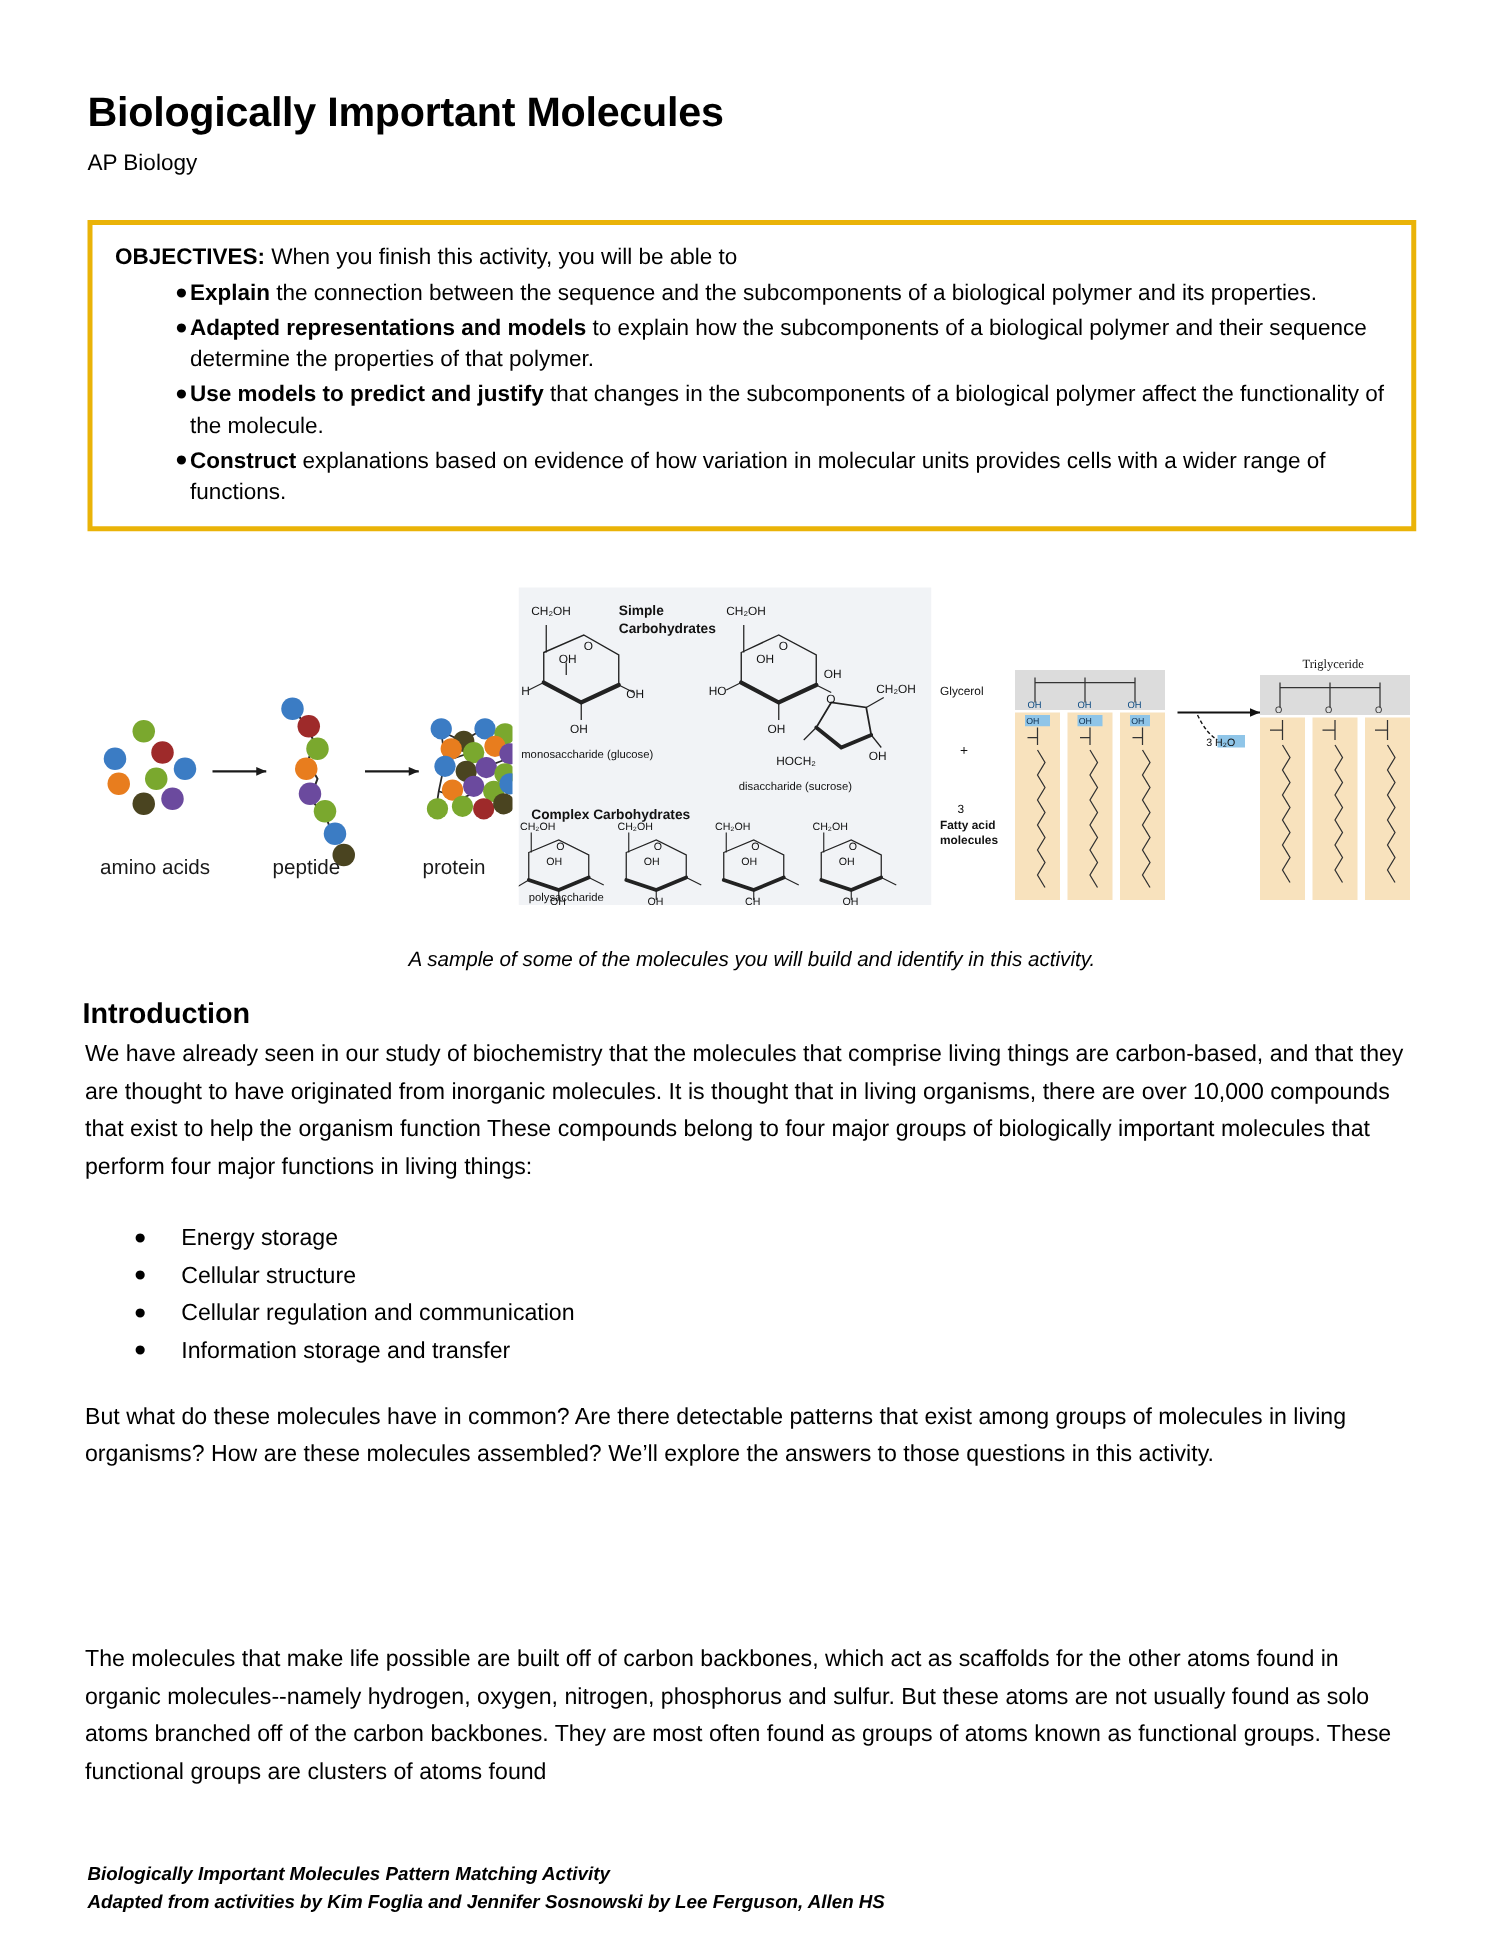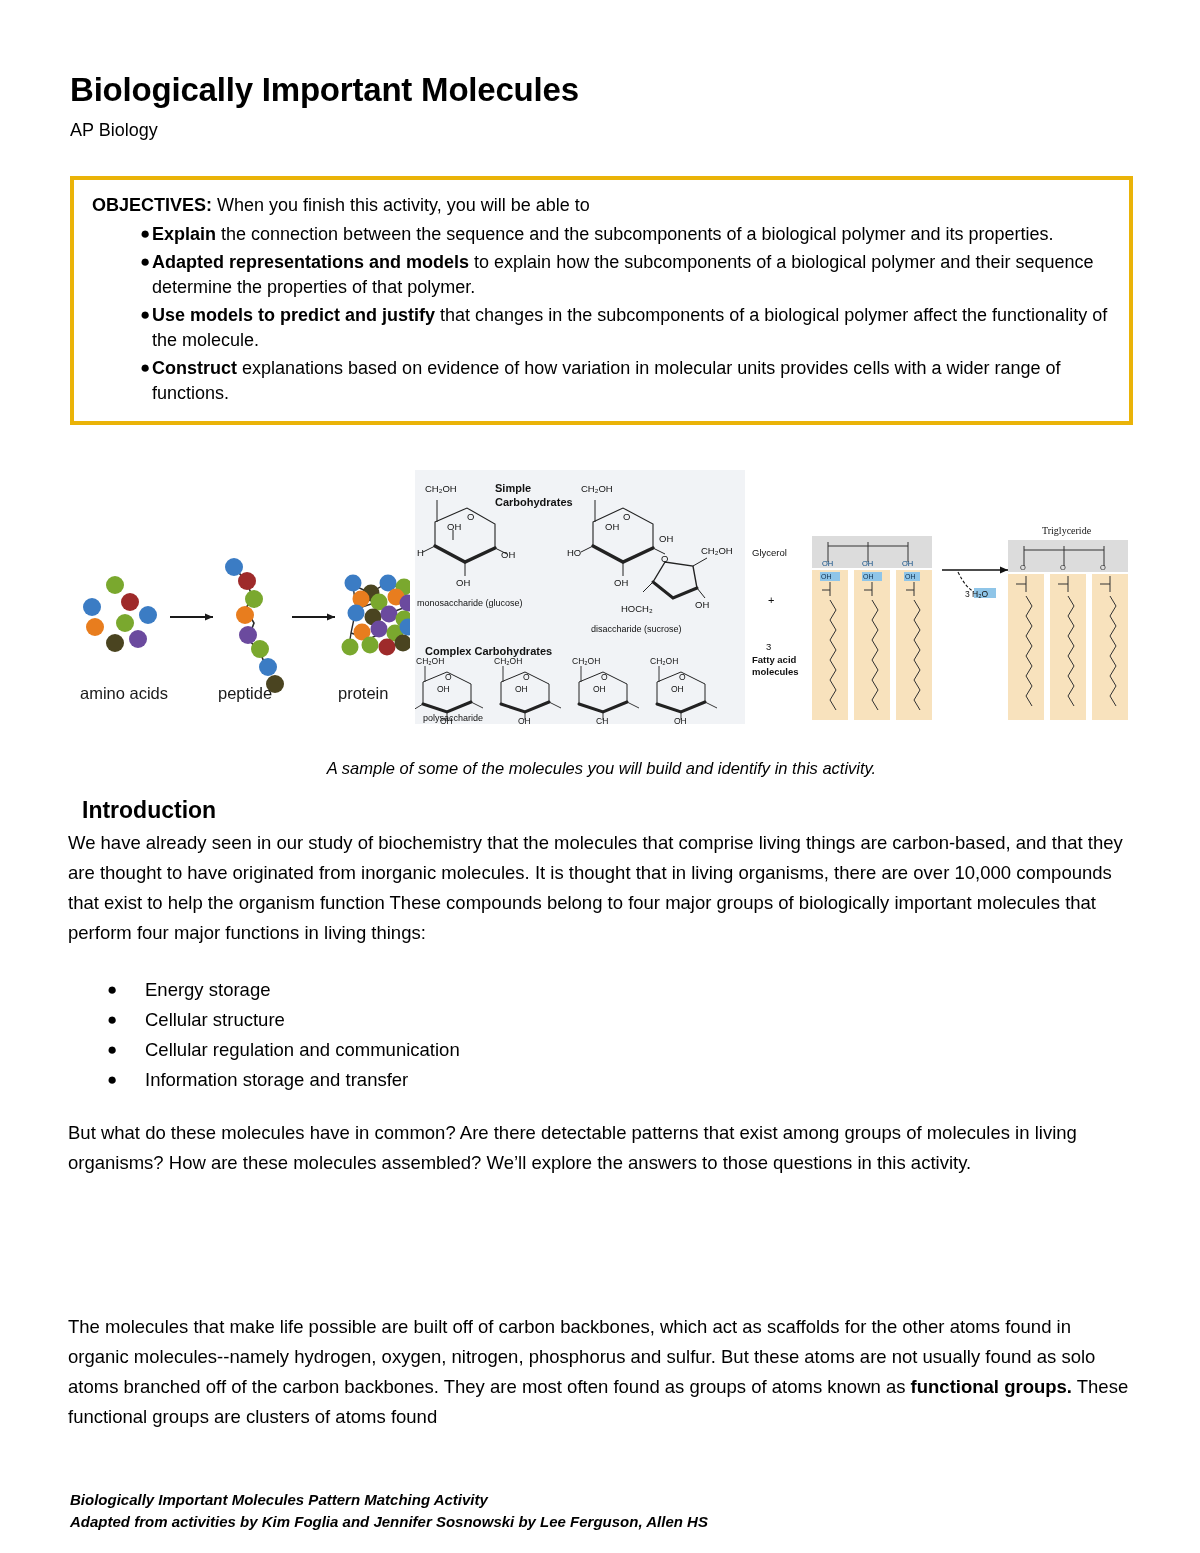--- a/index.html
+++ b/index.html
@@ -70,34 +70,34 @@
     position:absolute;left:680px;top:60px;width:383px;height:205px;
     background:#ffffff;
   }
   .fig-caption{
     position:absolute;left:70px;top:759px;width:1063px;
     text-align:center;
     font-size:16.5px;font-style:italic;
   }
   
   .h2{
-    position:absolute;left:82px;
+    position:absolute;left:66px;
     font-size:23px;font-weight:bold;
   }
   .h2.intro{top:797px;}
   .h2.patterns{top:1238px;font-size:25px;}
   .para{
     position:absolute;left:68px;width:1063px;
     font-size:18.5px;line-height:30px;
     text-align:left;
   }
   .para.p1{top:828px;}
   .para.p2{top:1118px;}
   .para.p3{top:1312px;}
-  .para b{font-weight:bold;}
+  .para b{font-weight:normal;}
   .fn-list{
     position:absolute;left:70px;top:975px;width:700px;
     margin:0;padding:0;list-style:none;
   }
   .fn-list li{
     position:relative;
     font-size:18.5px;line-height:30px;
     padding-left:75px;
   }
   .fn-list li .bullet{

